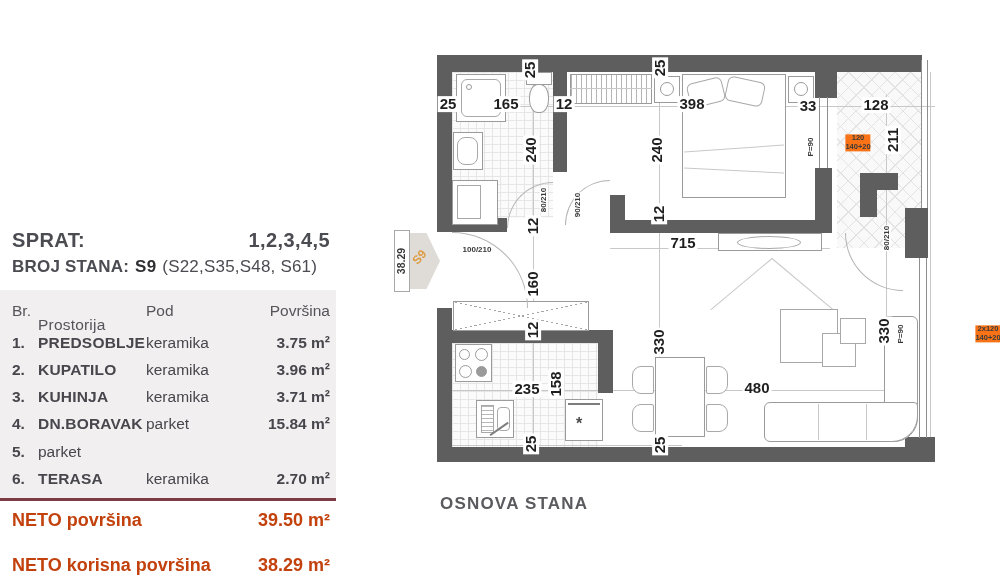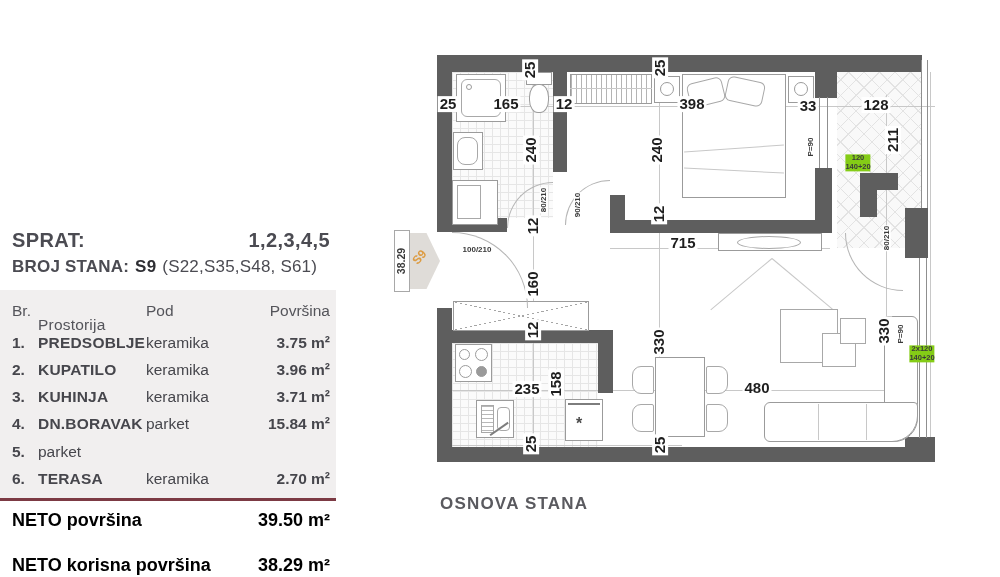--- a/index.html
+++ b/index.html
@@ -12,30 +12,30 @@
   .sprat{top:229px;font-size:20px;letter-spacing:.4px;}
   .broj{top:257px;font-size:17px;letter-spacing:.2px;}
   .thead{position:absolute;left:12px;top:302px;width:318px;display:flex;font-size:15.5px;color:#54545a;}
   .trow{position:absolute;left:12px;width:318px;display:flex;font-size:15.5px;color:#46464c;}
   .c-num{width:26px;font-weight:bold;}
   .c-name{flex:1;font-weight:bold;letter-spacing:.2px;}
   .c-pod{width:96px;}
   .c-area{width:88px;text-align:right;font-weight:bold;}
   .accent-line{position:absolute;left:0;top:498px;width:336px;height:3px;background:#7c3a44;}
   .total-row{position:absolute;left:12px;width:318px;display:flex;justify-content:space-between;
-             font-size:18px;font-weight:bold;color:#000000;}
+             font-size:18px;font-weight:bold;color:#c2410c;}
   
   .wall{position:absolute;background:#5e5e5e;}
   .winline{position:absolute;background:#8f8f8f;}
   .dim{position:absolute;font-size:15px;font-weight:bold;color:#1e1e1e;background:#fff;
        padding:0 2px;line-height:1.05;white-space:nowrap;transform:translate(-50%,-50%);z-index:6;}
   .dim.v{transform:translate(-50%,-50%) rotate(-90deg);}
   .dim.sm{font-size:8px;color:#3a3a3a;font-weight:bold;padding:0 1px;}
-  .lbl2{position:absolute;font-size:7.5px;font-weight:bold;color:#3a3a3a;background:#84cc16;
-        text-align:center;line-height:1.15;transform:translate(-50%,-50%);z-index:6;white-space:nowrap;margin-top:20px;}
+  .lbl2{position:absolute;font-size:7.5px;font-weight:bold;color:#3a3a3a;background:#f97316;
+        text-align:center;line-height:1.15;transform:translate(-50%,-50%);z-index:6;white-space:nowrap;}
   .furn{position:absolute;border:1.5px solid #9b9b9b;background:#fff;box-sizing:border-box;}
   .thin{position:absolute;border:1px solid #a8a8a8;background:#fff;box-sizing:border-box;}
   .arc{position:absolute;border:1px solid #b5b5b5;background:transparent;box-sizing:border-box;z-index:4;}
   .arc.tl{border-right:none;border-bottom:none;border-top-left-radius:100%;}
   .arc.tr{border-left:none;border-bottom:none;border-top-right-radius:100%;}
   .arc.bl{border-right:none;border-top:none;border-bottom-left-radius:100%;}
   .tiles{position:absolute;background-color:#fbfbfb;
     background-image:linear-gradient(#e6e6e6 1px,transparent 1px),
                      linear-gradient(90deg,#e6e6e6 1px,transparent 1px);
     background-size:8px 8px;}
@@ -257,20 +257,20 @@
     <div class="dim sm v" style="left:544px;top:200px;">80/210</div>
     <div class="dim sm v" style="left:578px;top:205px;">90/210</div>
     <div class="dim sm v" style="left:887px;top:238px;">80/210</div>
 
     <div class="dim sm v" style="left:811px;top:147px;">P=90</div>
     <div class="lbl2" style="left:858px;top:143px;">
       <div>120</div>
       <div>140+20</div>
     </div>
     <div class="dim sm v" style="left:901px;top:334px;">P=90</div>
-    <div class="lbl2" style="left:922px;top:334px;">
+    <div class="lbl2" style="left:988px;top:334px;">
       <div>2x120</div>
       <div>140+20</div>
     </div>
 
     <div class="caption">OSNOVA STANA</div>
   </div>
 </div>
 
 </body></html>

